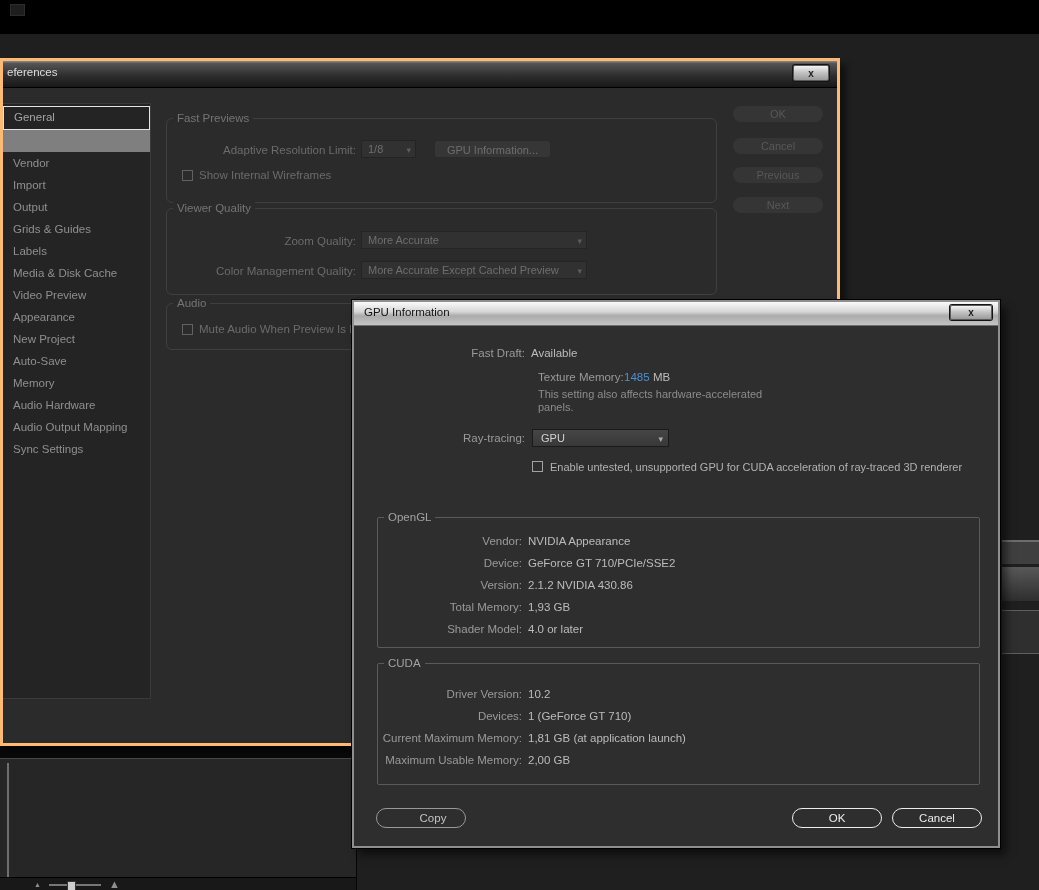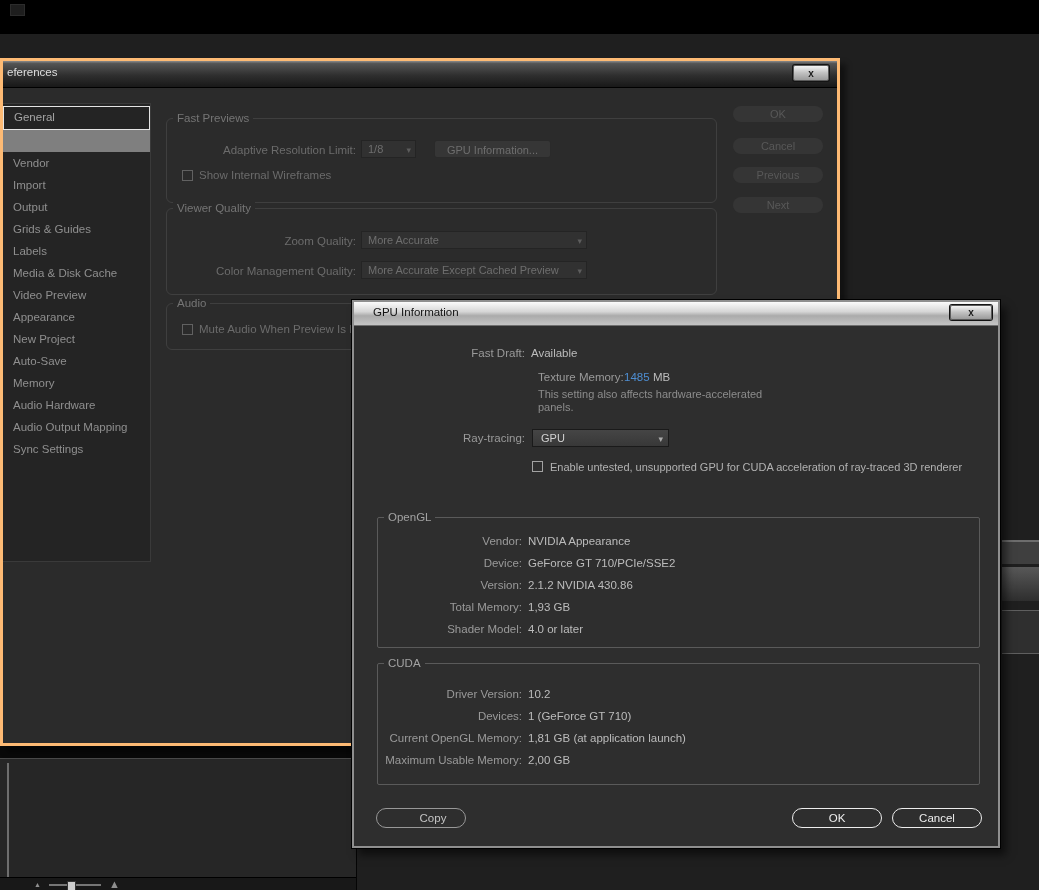--- a/index.html
+++ b/index.html
@@ -38,21 +38,21 @@
          border-bottom:1px solid #000;}
   .prefs-title{position:absolute;left:4px;top:5px;color:#dedede;font-size:11.5px;}
   .win-close{position:absolute;border:1px solid #5a5a5a;border-radius:2px;cursor:default;
          background:linear-gradient(#f4f4f4,#c2c2c2 48%,#9b9b9b);color:#1c1c1c;
          font-weight:bold;font-size:10px;text-align:center;padding:0;
          box-shadow:0 0 0 1px #141414;line-height:13px;}
   .prefs-close{right:8px;top:4px;width:36px;height:16px;}
   .prefs-body{position:absolute;left:0;top:26px;right:0;bottom:0;}
 
   
-  .sidebar{position:absolute;left:0;top:16px;width:148px;height:459px;background:#242424;
+  .sidebar{position:absolute;left:0;top:16px;width:148px;height:596px;background:#242424;
            border:1px solid #3a3a3a;border-left:none;box-sizing:border-box;padding-top:2px;}
   .sb-item{height:22px;line-height:22px;padding-left:10px;font-size:11.5px;color:#8f8f8f;
            white-space:nowrap;overflow:hidden;}
   .sb-item.focus{border:1px solid #e4e4e4;line-height:20px;color:#a5a5a5;}
   .sb-item.selected{background:#7f7f7f;}
 
   
   .group{position:absolute;border:1px solid #3f3f3f;border-radius:6px;}
   .legend{position:absolute;top:-7px;left:6px;background:#2b2b2b;padding:0 4px;font-size:11.5px;color:#757575;}
   .p-label{position:absolute;font-size:11.5px;color:#6b6b6b;text-align:right;height:16px;line-height:16px;}
@@ -66,21 +66,21 @@
   .side-btn{position:absolute;left:730px;width:90px;height:16px;background:#353535;border:none;
             border-radius:8px;color:#585858;font-size:11px;line-height:16px;text-align:center;padding:0;}
 
   
   .gpu{position:absolute;left:352px;top:300px;width:648px;height:548px;background:#2e2e2e;
        border:2px solid #8f8f8f;outline:1px solid #000;box-sizing:border-box;
        box-shadow:6px 7px 8px rgba(0,0,0,.55);}
   .gpu-titlebar{position:absolute;left:0;top:0;width:100%;height:23px;
        background:linear-gradient(180deg,#fbfbfb 0,#d6d6d6 42%,#ababab 60%,#c4c4c4 100%);
        border-bottom:1px solid #6f6f6f;}
-  .gpu-title{position:absolute;left:19px;top:4px;color:#141414;font-size:11.5px;}
+  .gpu-title{position:absolute;left:10px;top:4px;color:#141414;font-size:11.5px;}
   .gpu-close{right:6px;top:3px;width:42px;height:15px;}
   .gpu-body{position:absolute;left:0;top:23px;right:0;bottom:0;font-size:11.5px;}
 
   .g-label{color:#9a9a9a;}
   .g-value{color:#bcbcbc;}
   .top-label{position:absolute;width:171px;text-align:right;color:#9a9a9a;}
   .top-value{position:absolute;left:177px;color:#bcbcbc;}
   .blue{color:#4e8ed2;}
   .note{position:absolute;left:184px;font-size:11px;color:#8c8c8c;}
 
@@ -252,21 +252,21 @@
         <div class="g-rows" style="padding-top:19px;">
           <div class="g-row">
             <span class="g-label">Driver Version:</span>
             <span class="g-value">10.2</span>
           </div>
           <div class="g-row">
             <span class="g-label">Devices:</span>
             <span class="g-value">1 (GeForce GT 710)</span>
           </div>
           <div class="g-row">
-            <span class="g-label">Current OpenGL Memory:</span>
+            <span class="g-label">Current Maximum Memory:</span>
             <span class="g-value">1,81 GB (at application launch)</span>
           </div>
           <div class="g-row">
             <span class="g-label">Maximum Usable Memory:</span>
             <span class="g-value">2,00 GB</span>
           </div>
         </div>
       </div>
 
       <button class="pill copy" style="left:22px;top:483px;padding-left:24px;">Copy</button>

